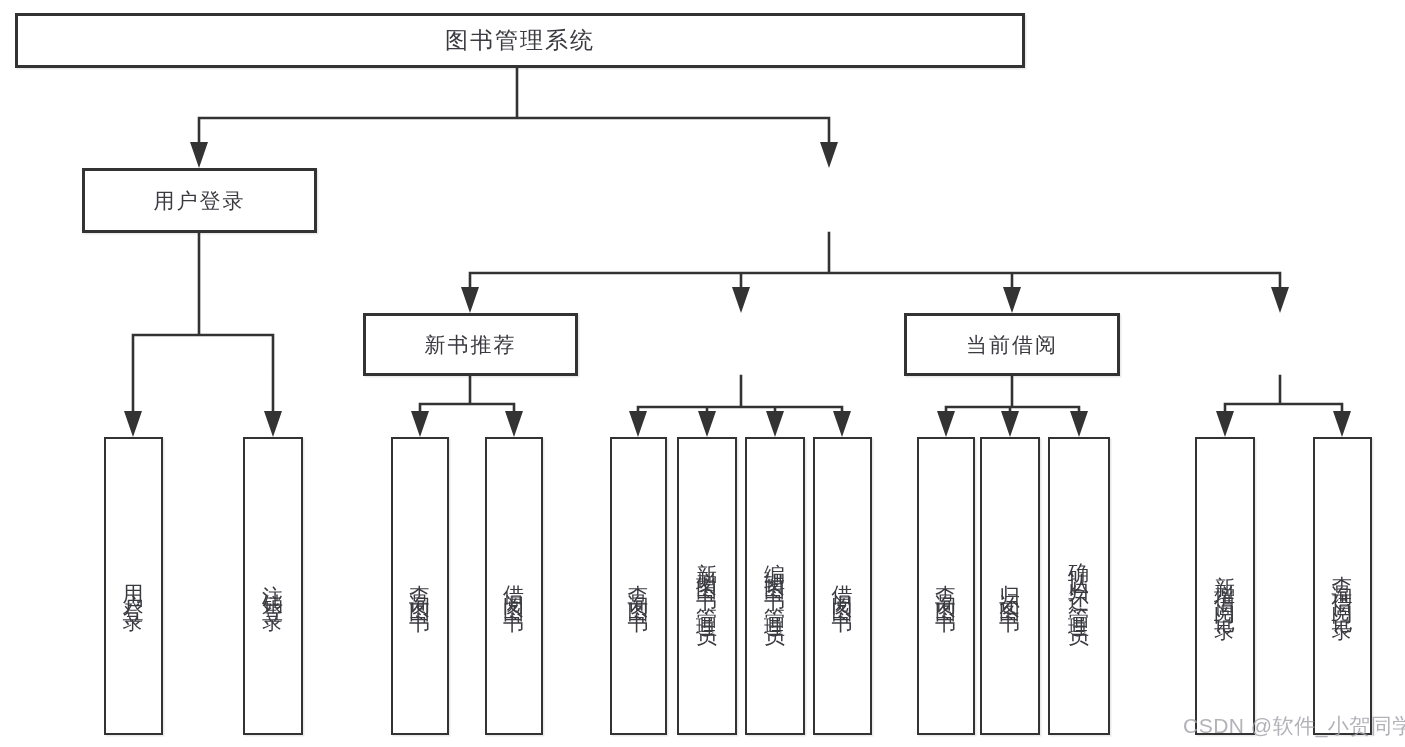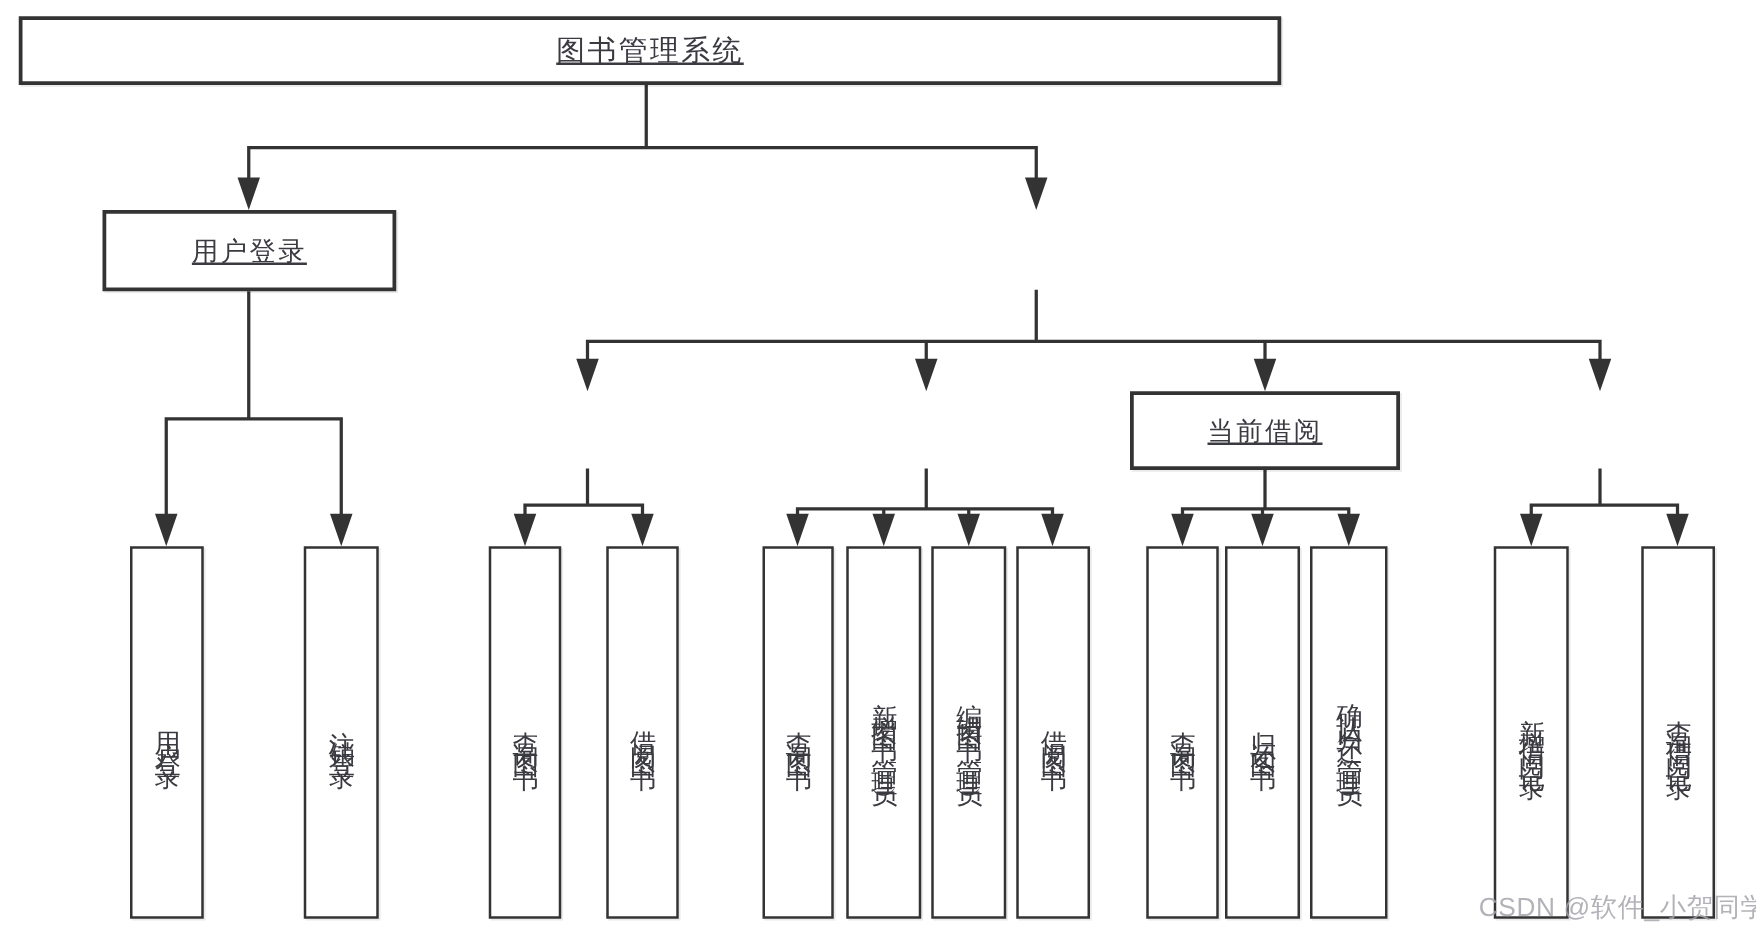--- a/index.html
+++ b/index.html
@@ -26,21 +26,20 @@
     align-items: center;
     justify-content: center;
     color: #3a3a41;
     box-shadow: 1.5px 1.5px 0 rgba(0,0,0,0.08);
     z-index: 2;
   }
   .box.h .lbl {
     font-size: 21px;
     letter-spacing: 2px;
     white-space: nowrap;
-    text-decoration: underline;
   }
   .box.root .lbl {
     font-size: 23px;
     letter-spacing: 2px;
   }
   .box.v {
     border-width: 2.5px;
   }
   .box.v .lbl {
     writing-mode: vertical-rl;
@@ -73,20 +72,23 @@
     </svg>
 
   <div class="box h root" style="left:15px;top:13px;width:1010px;height:55px">
     <span class="lbl">图书管理系统</span>
   </div>
 
   <div class="box h" style="left:82px;top:168px;width:235px;height:65px">
     <span class="lbl">用户登录</span>
   </div>
 
+  <div class="box h" style="left:363px;top:313px;width:215px;height:63px">
+    <span class="lbl">新书推荐</span>
+  </div>
   <div class="box h" style="left:904px;top:313px;width:216px;height:63px">
     <span class="lbl">当前借阅</span>
   </div>
 
   <div class="box v" style="left:104px;top:437px;width:59px;height:298px">
     <span class="lbl">用户登录</span>
   </div>
   <div class="box v" style="left:243px;top:437px;width:60px;height:298px">
     <span class="lbl">注销登录</span>
   </div>

